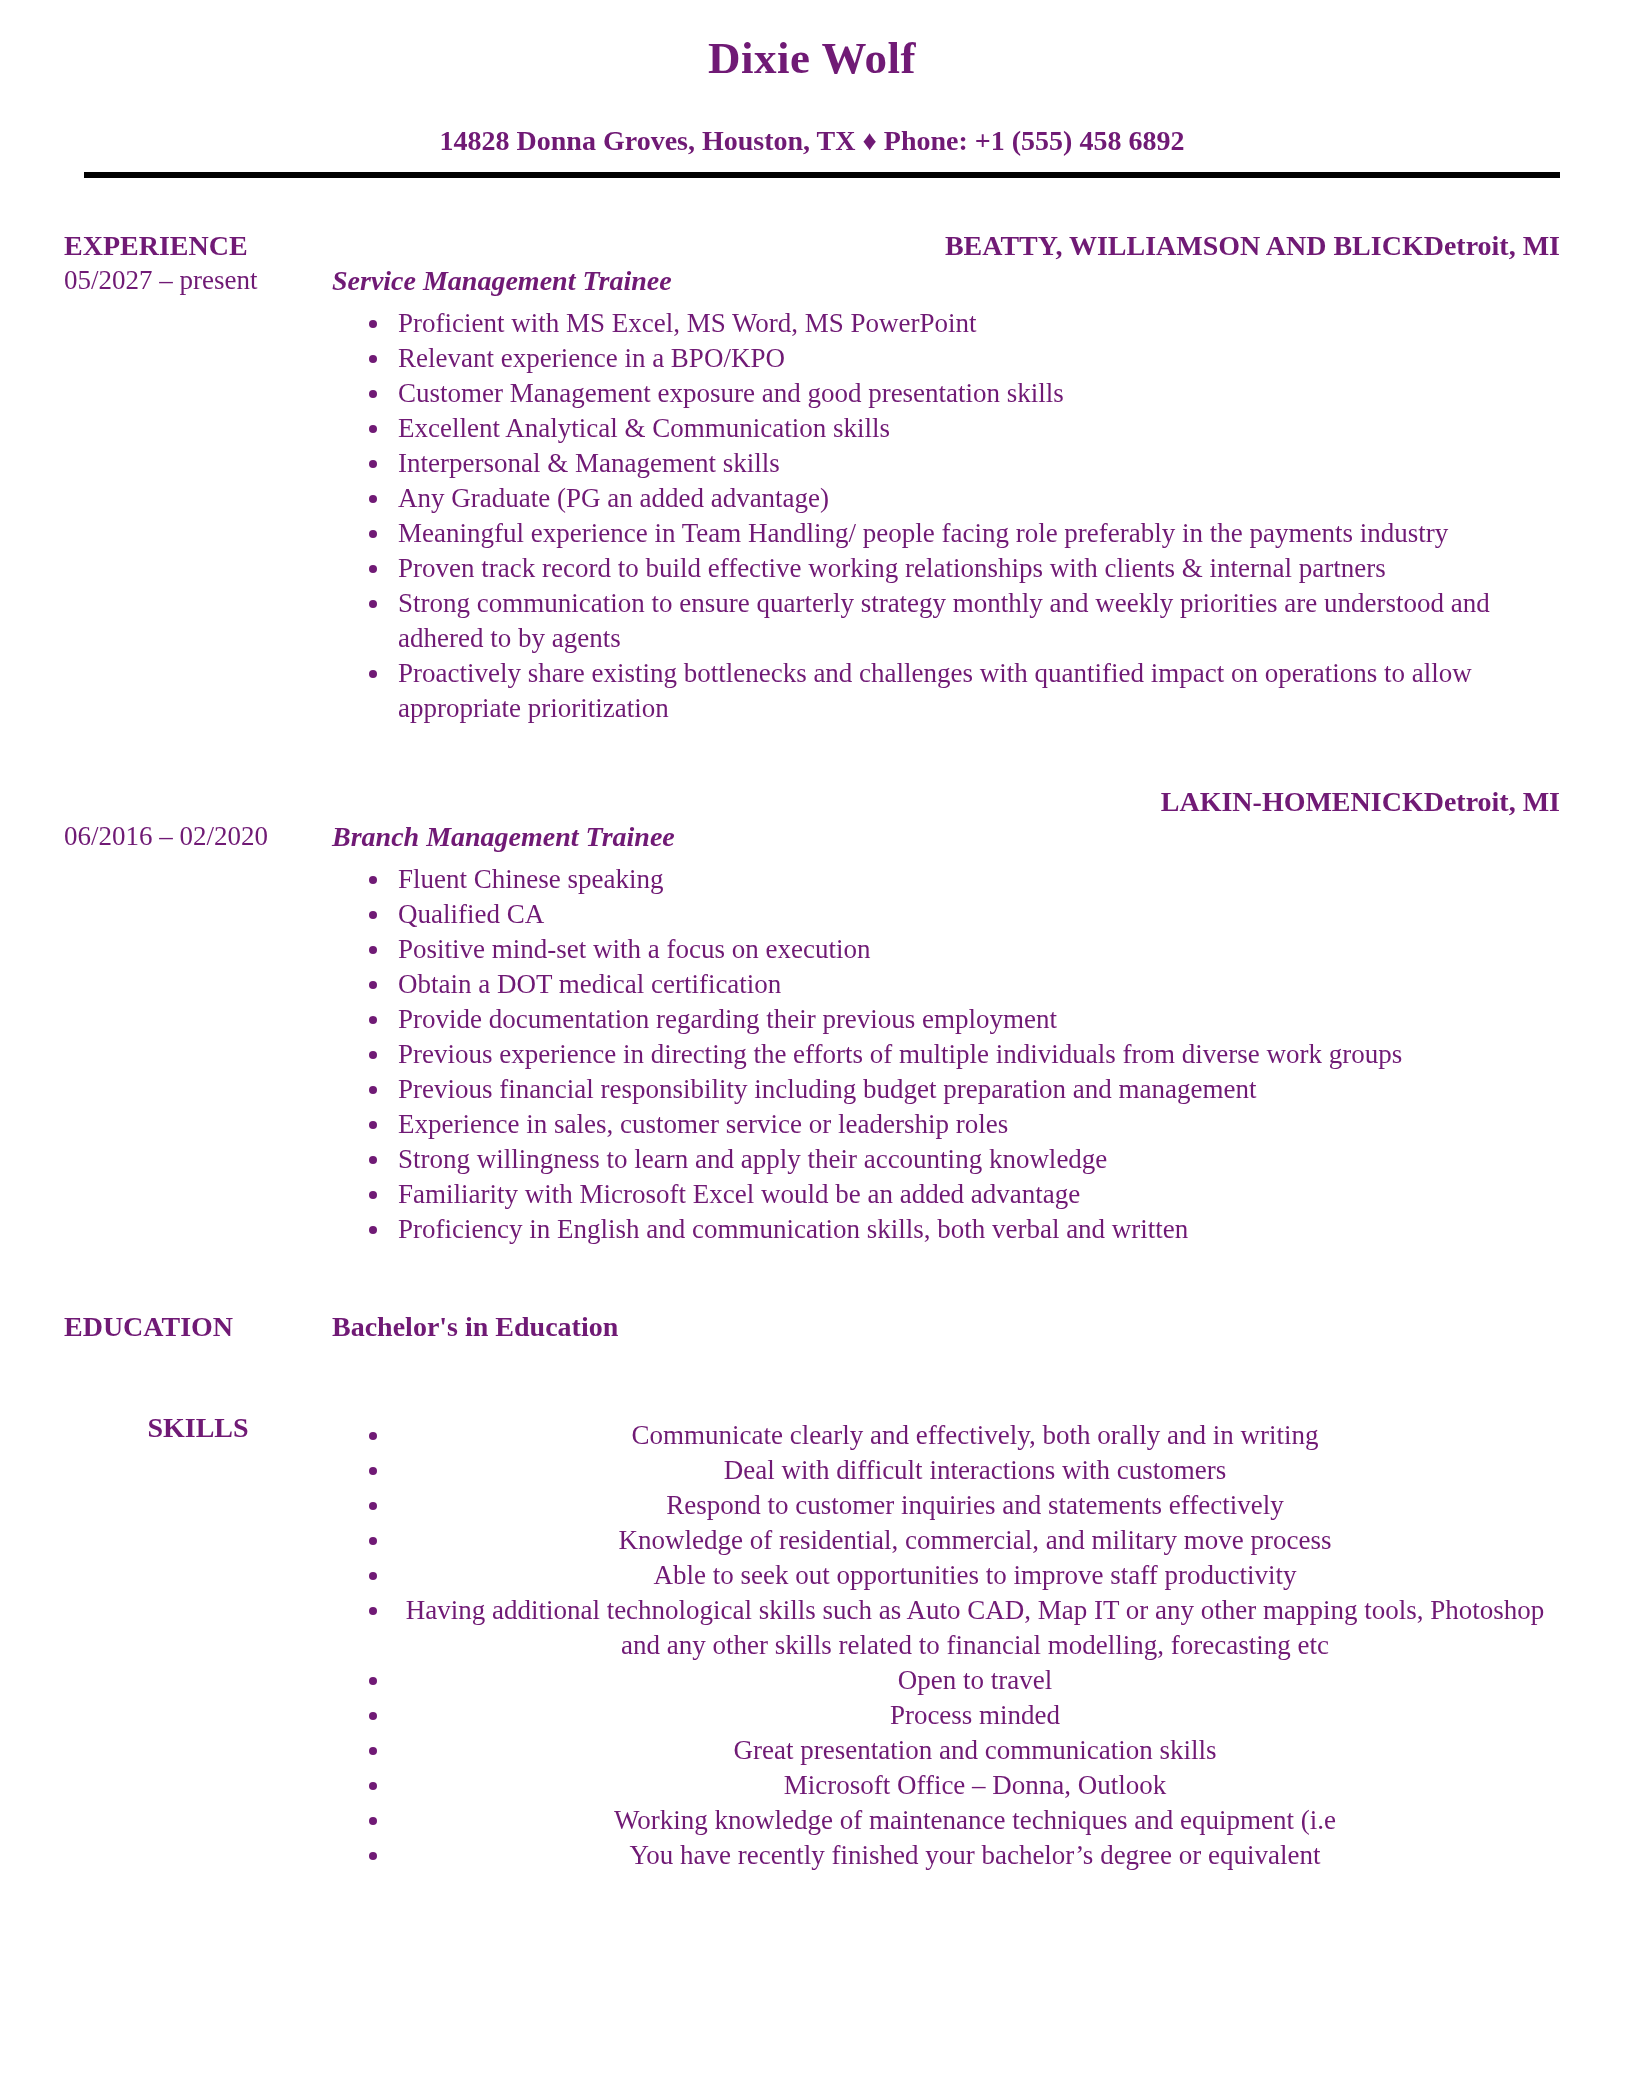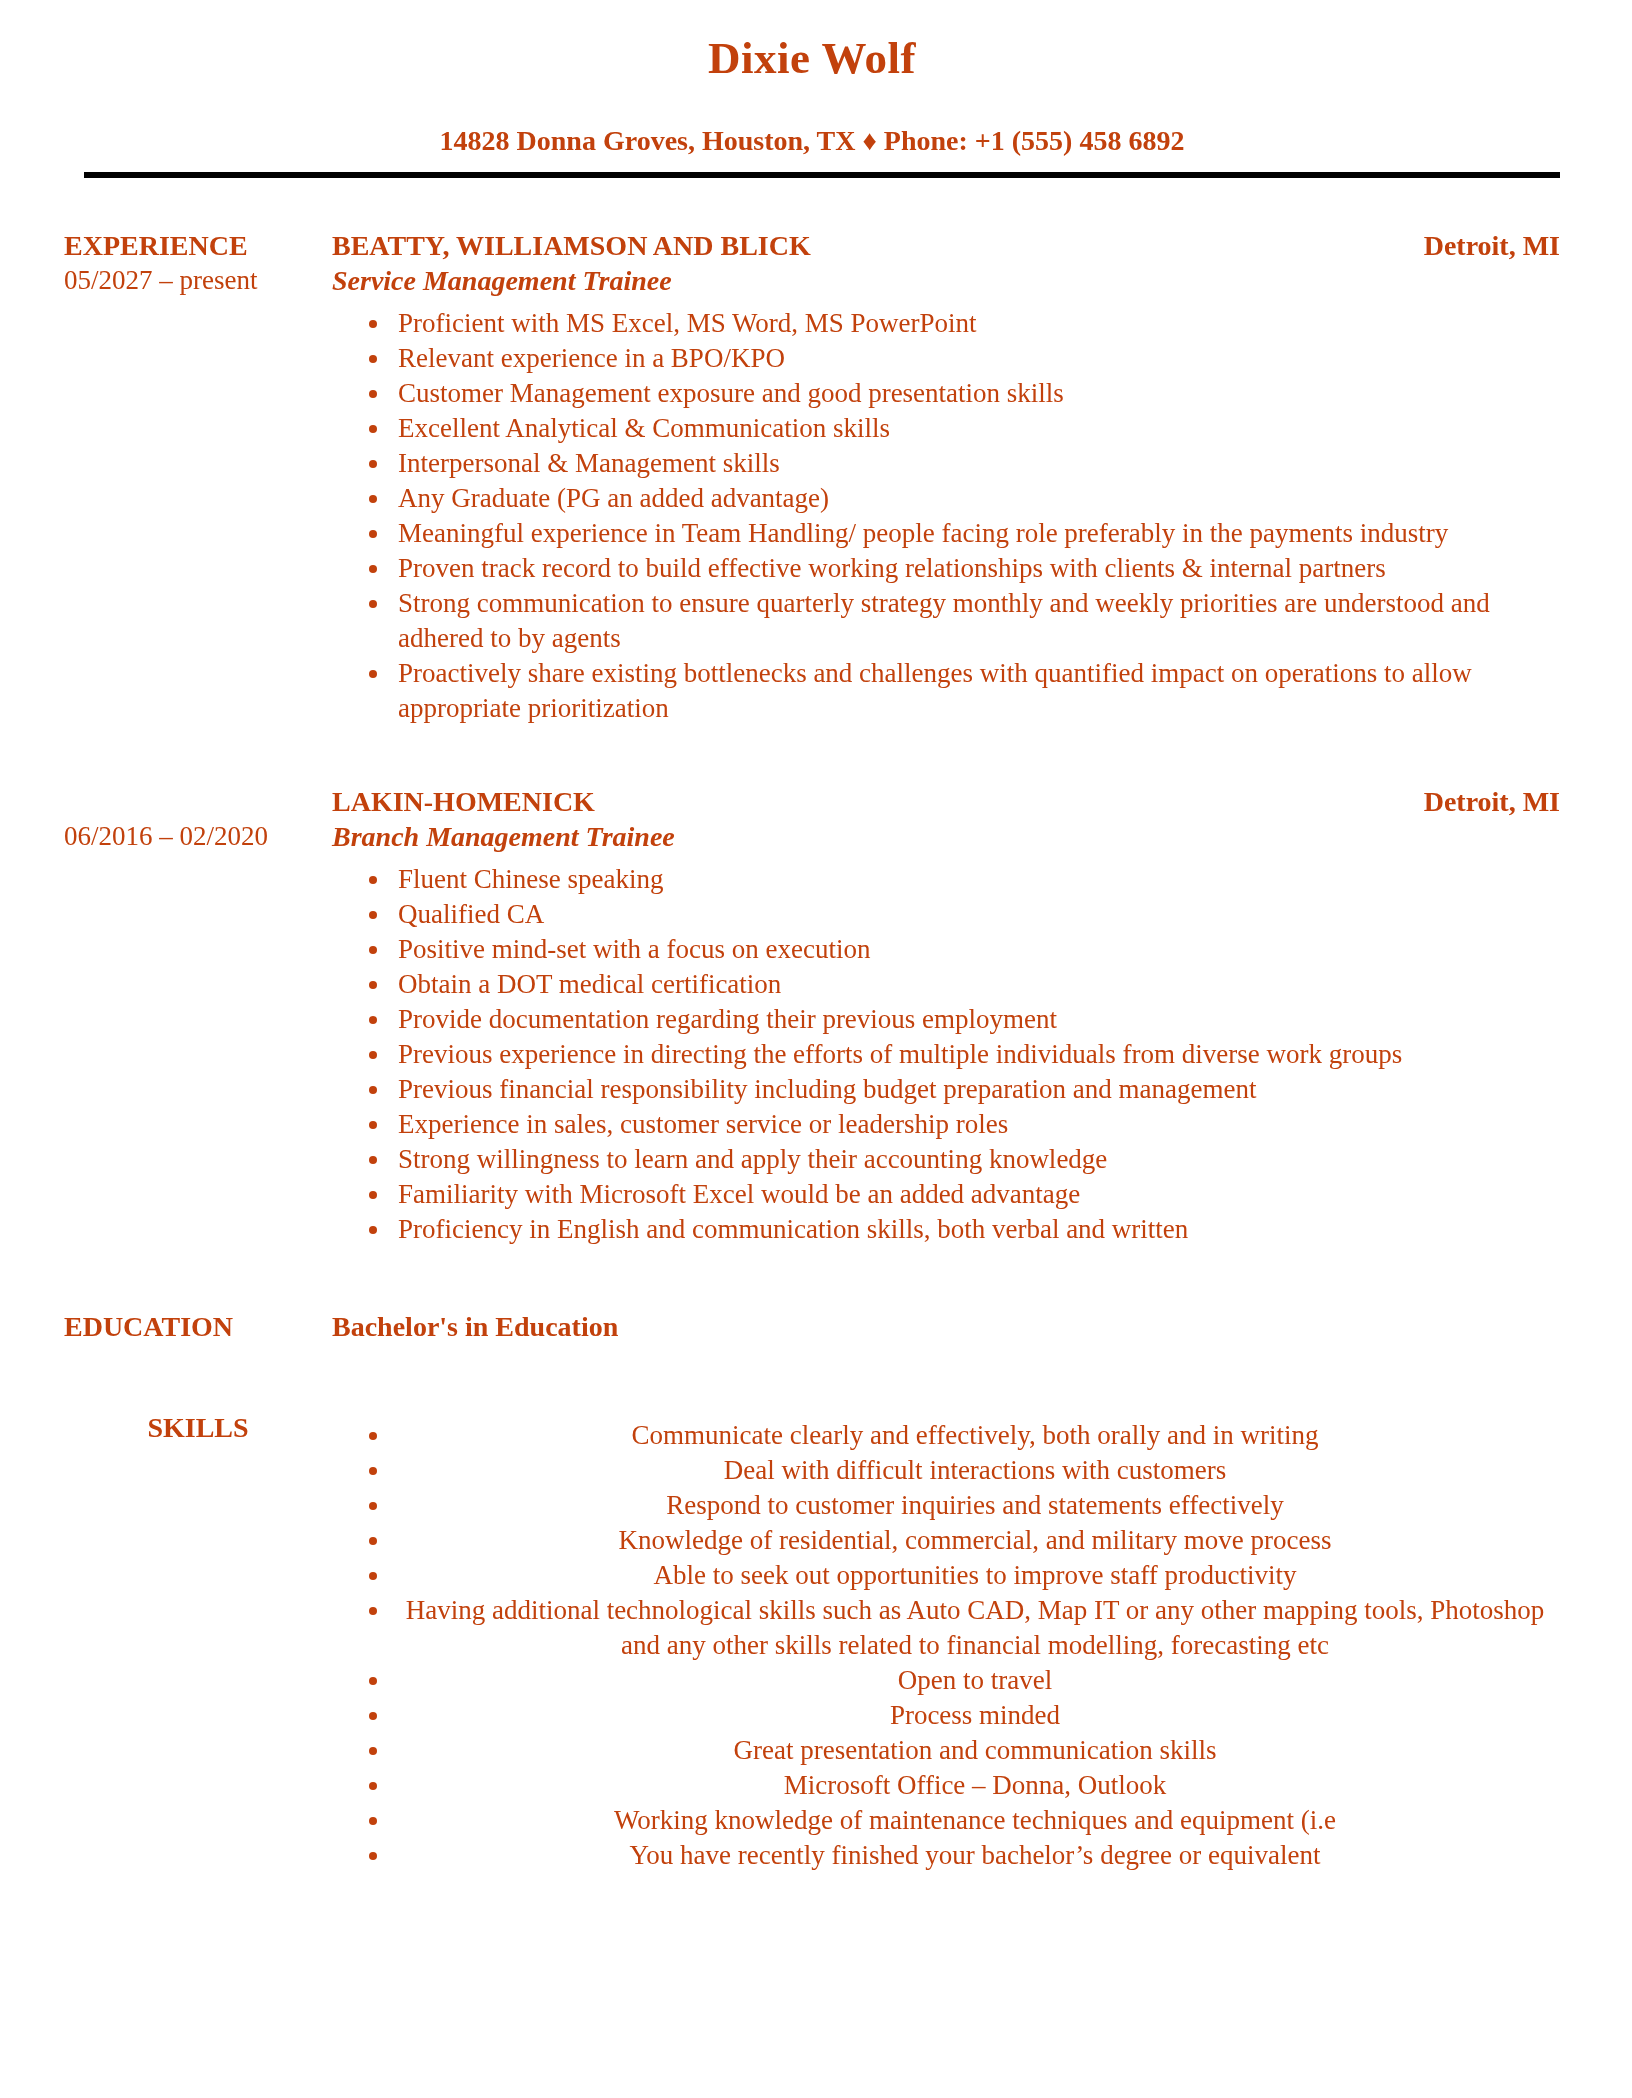--- a/index.html
+++ b/index.html
@@ -1,21 +1,21 @@
 <!DOCTYPE html>
 <html><head>
 <meta charset="utf-8">
 <style>
   html, body { margin: 0; padding: 0; background: #ffffff; }
   .page {
     position: relative;
     width: 1632px;
     height: 2098px;
     background: #ffffff;
-    color: #c2410c;
+    color: #701a75;
     font-family: "Liberation Serif", "DejaVu Serif", serif;
     box-sizing: border-box;
     padding: 26px 72px 0 64px;
     overflow: hidden;
   }
   .name {
     margin: 6px 0 0 0;
     text-align: center;
     font-size: 45px;
     line-height: 52px;
@@ -49,21 +49,21 @@
     line-height: 35px;
     font-weight: bold;
   }
   .dates {
     font-size: 27px;
     line-height: 35px;
   }
   .left-pad-line { padding-top: 35px; }
   .job-head {
     display: flex;
-    justify-content: space-between;
+    justify-content: flex-end;
     align-items: baseline;
     font-size: 28px;
     line-height: 35px;
     font-weight: bold;
   }
   .job-title {
     font-size: 28px;
     line-height: 35px;
     font-weight: bold;
     font-style: italic;

